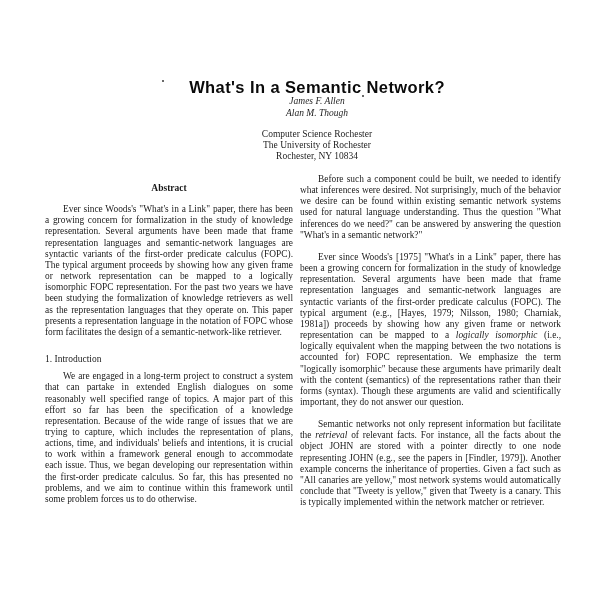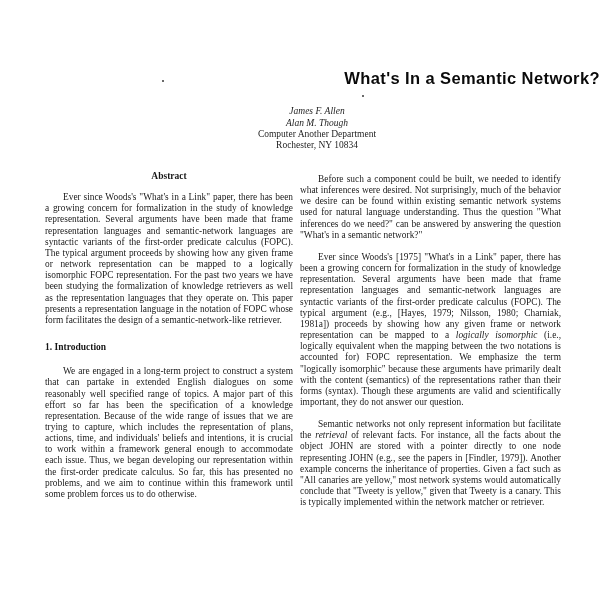--- a/index.html
+++ b/index.html
@@ -11,39 +11,38 @@
     overflow: hidden;
     font-family: "Liberation Serif", serif;
     color: #1c1c1c;
     filter: blur(0.25px) contrast(1.05);
   }
   .title {
     position: absolute;
     top: 69px;
     left: 34px;
     right: 0;
-    margin: 0;
-    text-align: right;
+    margin: 9px;
+    text-align: center;
     font-family: "Liberation Sans", sans-serif;
     font-size: 16.5px;
     font-weight: 700;
     letter-spacing: 0.4px;
     color: #101010;
   }
   .authors {
     position: absolute;
     top: 96px;
     left: 34px;
     right: 0;
     text-align: center;
     font-style: italic;
     font-size: 9.5px;
     line-height: 11.5px;
     color: #242424;
-    margin-top: 10px;
   }
   .affiliation {
     position: absolute;
     top: 129px;
     left: 34px;
     right: 0;
     text-align: center;
     font-size: 9.5px;
     line-height: 11.2px;
     color: #1e1e1e;
@@ -54,26 +53,26 @@
     line-height: 11.15px;
     text-align: justify;
     color: #1b1b1b;
   }
   .col-left  { top: 171px; left: 45px;  width: 248px; }
   .col-right { top: 174px; left: 300px; width: 261px; }
   .abstract-heading {
     text-align: center;
     font-weight: 700;
     font-size: 9.5px;
-    margin: 0 0 10px 0;
+    margin: 12px 0 10px 0;
   }
   .section-heading {
-    font-weight: 700;
+    font-weight: 400;
     font-size: 9.5px;
-    margin: 16px 0 13px 0;
+    margin: 16px 0 6px 0;
   }
   .para { margin: 0 0 11px 0; text-indent: 18px; }
   .speck {
     position: absolute;
     background: #3a3a3a;
     border-radius: 50%;
     width: 2px;
     height: 2px;
   }
   .speck-1 { left: 162px; top: 80px; }
@@ -88,21 +87,22 @@
   <div class="speck speck-2"></div>
 
   <h1 class="title">What's In a Semantic Network?</h1>
 
   <div class="authors">
     <div>James F. Allen</div>
     <div>Alan M. Though</div>
   </div>
 
   <div class="affiliation">
-    <div>Computer Another Department</div>
+    <div>Computer Science Rochester</div>
+    <div>The University of Rochester</div>
     <div>Rochester, NY 10834</div>
   </div>
 
   <div class="col col-left">
     <div class="abstract-heading">Abstract</div>
     <p class="para"><span>Ever since Woods's "What's in a Link" paper, there has been a growing concern for formalization in the study of knowledge representation. Several arguments have been made that frame representation languages and semantic-network languages are syntactic variants of the first-order predicate calculus (FOPC). The typical argument proceeds by showing how any given frame or network representation can be mapped to a logically isomorphic FOPC representation. For the past two years we have been studying the formalization of knowledge retrievers as well as the representation languages that they operate on. This paper presents a representation language in the notation of FOPC whose form facilitates the design of a semantic-network-like retriever.</span></p>
     <div class="section-heading">1. Introduction</div>
     <p class="para"><span>We are engaged in a long-term project to construct a system that can partake in extended English dialogues on some reasonably well specified range of topics. A major part of this effort so far has been the specification of a knowledge representation. Because of the wide range of issues that we are trying to capture, which includes the representation of plans, actions, time, and individuals' beliefs and intentions, it is crucial to work within a framework general enough to accommodate each issue. Thus, we began developing our representation within the first-order predicate calculus. So far, this has presented no problems, and we aim to continue within this framework until some problem forces us to do otherwise.</span></p>
   </div>
 

